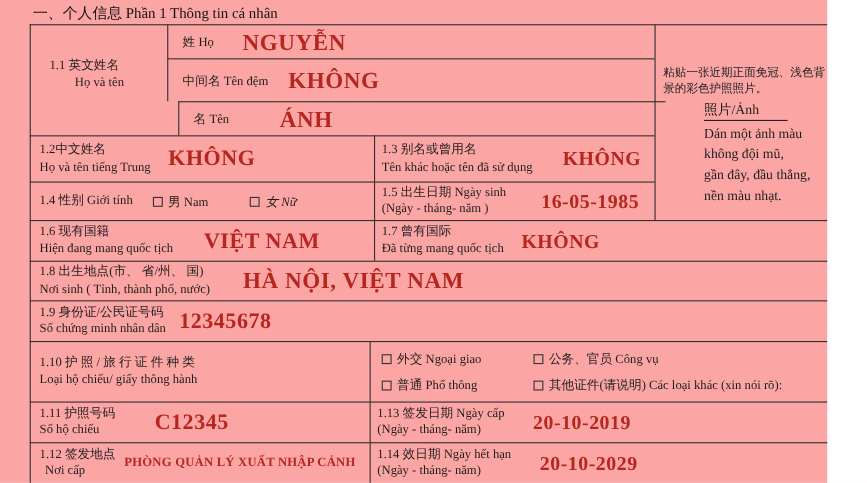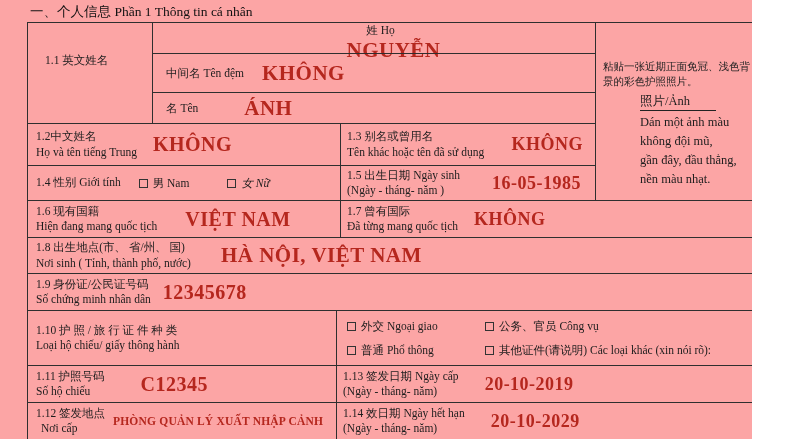--- a/index.html
+++ b/index.html
@@ -29,34 +29,35 @@
 
 <div class="sheet">
 
   <div class="doc-title">一、个人信息  Phần 1 Thông tin cá nhân</div>
 
   <div class="tbl">
 
     <div class="cell" style="left:0;top:0;width:125px;height:101px;">
       <div class="lbl" style="padding:30px 0 0 17px;">
         <span class="ln">1.1   英文姓名</span>
-      </div>
-    </div>
-
-    <div class="cell flexc name-row" style="left:125px;top:0;width:443px;height:31px;flex-direction:column;">
+        <span class="ln" style="padding-left:23px;">Họ và tên</span>
+      </div>
+    </div>
+
+    <div class="cell flexc name-row" style="left:125px;top:0;width:443px;height:31px;">
       <span class="sub-lbl">姓  Họ</span>
       <span class="val v21" style="margin-left:26px;">NGUYỄN</span>
     </div>
 
     <div class="cell flexc name-row" style="left:125px;top:31px;width:443px;height:39px;">
       <span class="sub-lbl">中间名  Tên đệm</span>
       <span class="val v21" style="margin-left:18px;">KHÔNG</span>
     </div>
 
-    <div class="cell flexc name-row" style="left:125px;top:70px;width:443px;height:31px;">
+    <div class="cell flexc name-row" style="left:135px;top:70px;width:443px;height:31px;">
       <span class="sub-lbl">名  Tên</span>
       <span class="val v21" style="margin-left:46px;">ÁNH</span>
     </div>
 
     <div class="cell" style="left:568px;top:0;width:162px;height:178px;">
       <div style="padding:36px 4px 0 7px;">
         <div class="photo-note-cn">
           <span class="ln" style="display:block;">粘贴一张近期正面免冠、浅色背</span>
           <span class="ln" style="display:block;">景的彩色护照照片。</span>
         </div>

